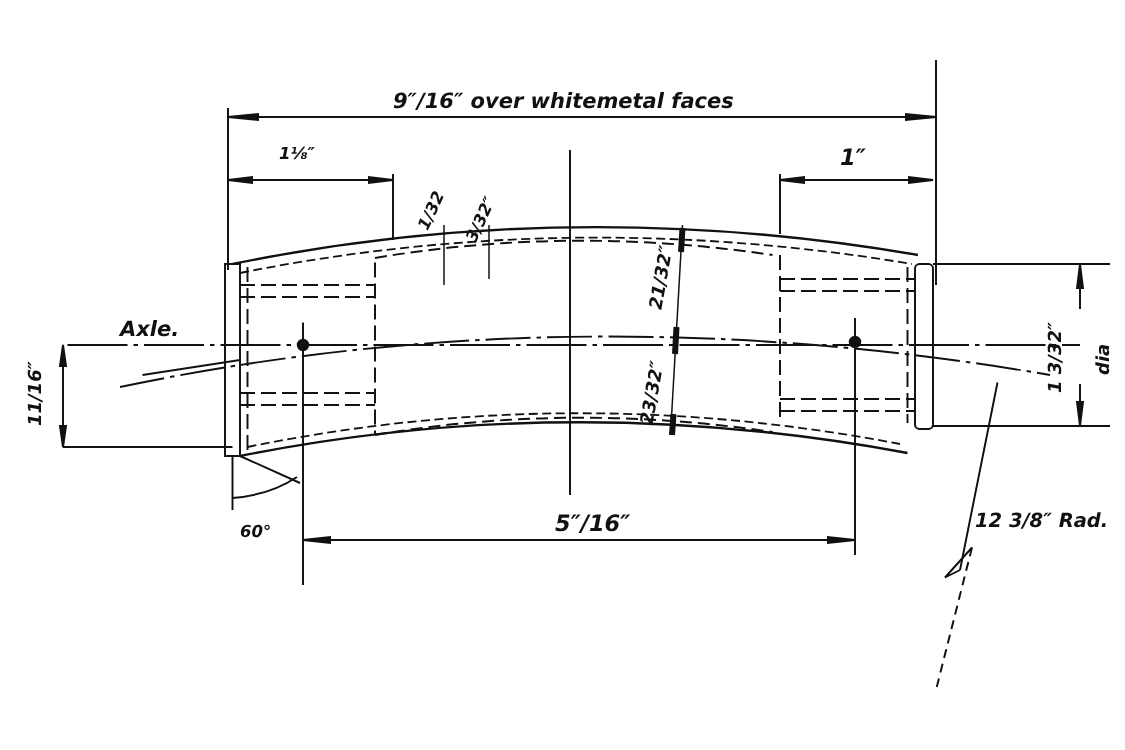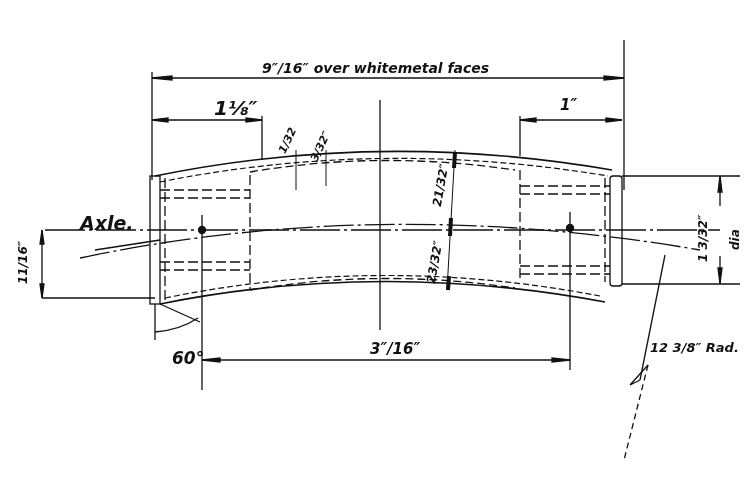--- a/index.html
+++ b/index.html
@@ -95,25 +95,25 @@
 
     <line x1="665" y1="255" x2="640" y2="380"></line>
     <polyline points="640,380 630,385 648,365"></polyline>
     <line x1="648" y1="365" x2="624" y2="460" stroke-dasharray="6,4"></line>
 
     <line x1="95" y1="250" x2="160" y2="240"></line>
   </g>
 </svg>
 
 <div class="lbl" style="left:262px;top:60px;font-size:14px;">9″/16″ over whitemetal faces</div>
-<div class="lbl" style="left:186px;top:96px;font-size:20px;margin-left:28px;">1⅛″</div>
+<div class="lbl" style="left:186px;top:96px;font-size:11px;">1⅛″</div>
 <div class="lbl" style="left:560px;top:96px;font-size:15px;">1″</div>
 <div class="lbl rot" style="left:276px;top:150px;font-size:11px;transform:rotate(-65deg);">1/32</div>
 <div class="lbl rot" style="left:308px;top:158px;font-size:11px;transform:rotate(-65deg);">3/32″</div>
 <div class="lbl rot" style="left:430px;top:205px;font-size:12px;transform:rotate(-80deg);">21/32″</div>
 <div class="lbl rot" style="left:424px;top:282px;font-size:12px;transform:rotate(-80deg);">23/32″</div>
 <div class="lbl rot" style="left:16px;top:284px;font-size:12px;transform:rotate(-90deg);">11/16″</div>
-<div class="lbl" style="left:80px;top:212px;font-size:19px;text-align:right;">Axle.</div>
+<div class="lbl" style="left:80px;top:212px;font-size:14px;text-align:right;">Axle.</div>
 <div class="lbl rot" style="left:696px;top:262px;font-size:12px;transform:rotate(-90deg);">1 3/32″</div>
 <div class="lbl rot" style="left:728px;top:250px;font-size:12px;transform:rotate(-90deg);">dia</div>
-<div class="lbl" style="left:370px;top:340px;font-size:15px;">3″/16″</div>
-<div class="lbl" style="left:172px;top:348px;font-size:17px;">60°</div>
+<div class="lbl" style="left:370px;top:340px;font-size:15px;">5″/16″</div>
+<div class="lbl" style="left:160px;top:348px;font-size:11px;">60°</div>
 <div class="lbl" style="left:650px;top:340px;font-size:13px;">12 3/8″ Rad.</div>
 
 </body></html>

